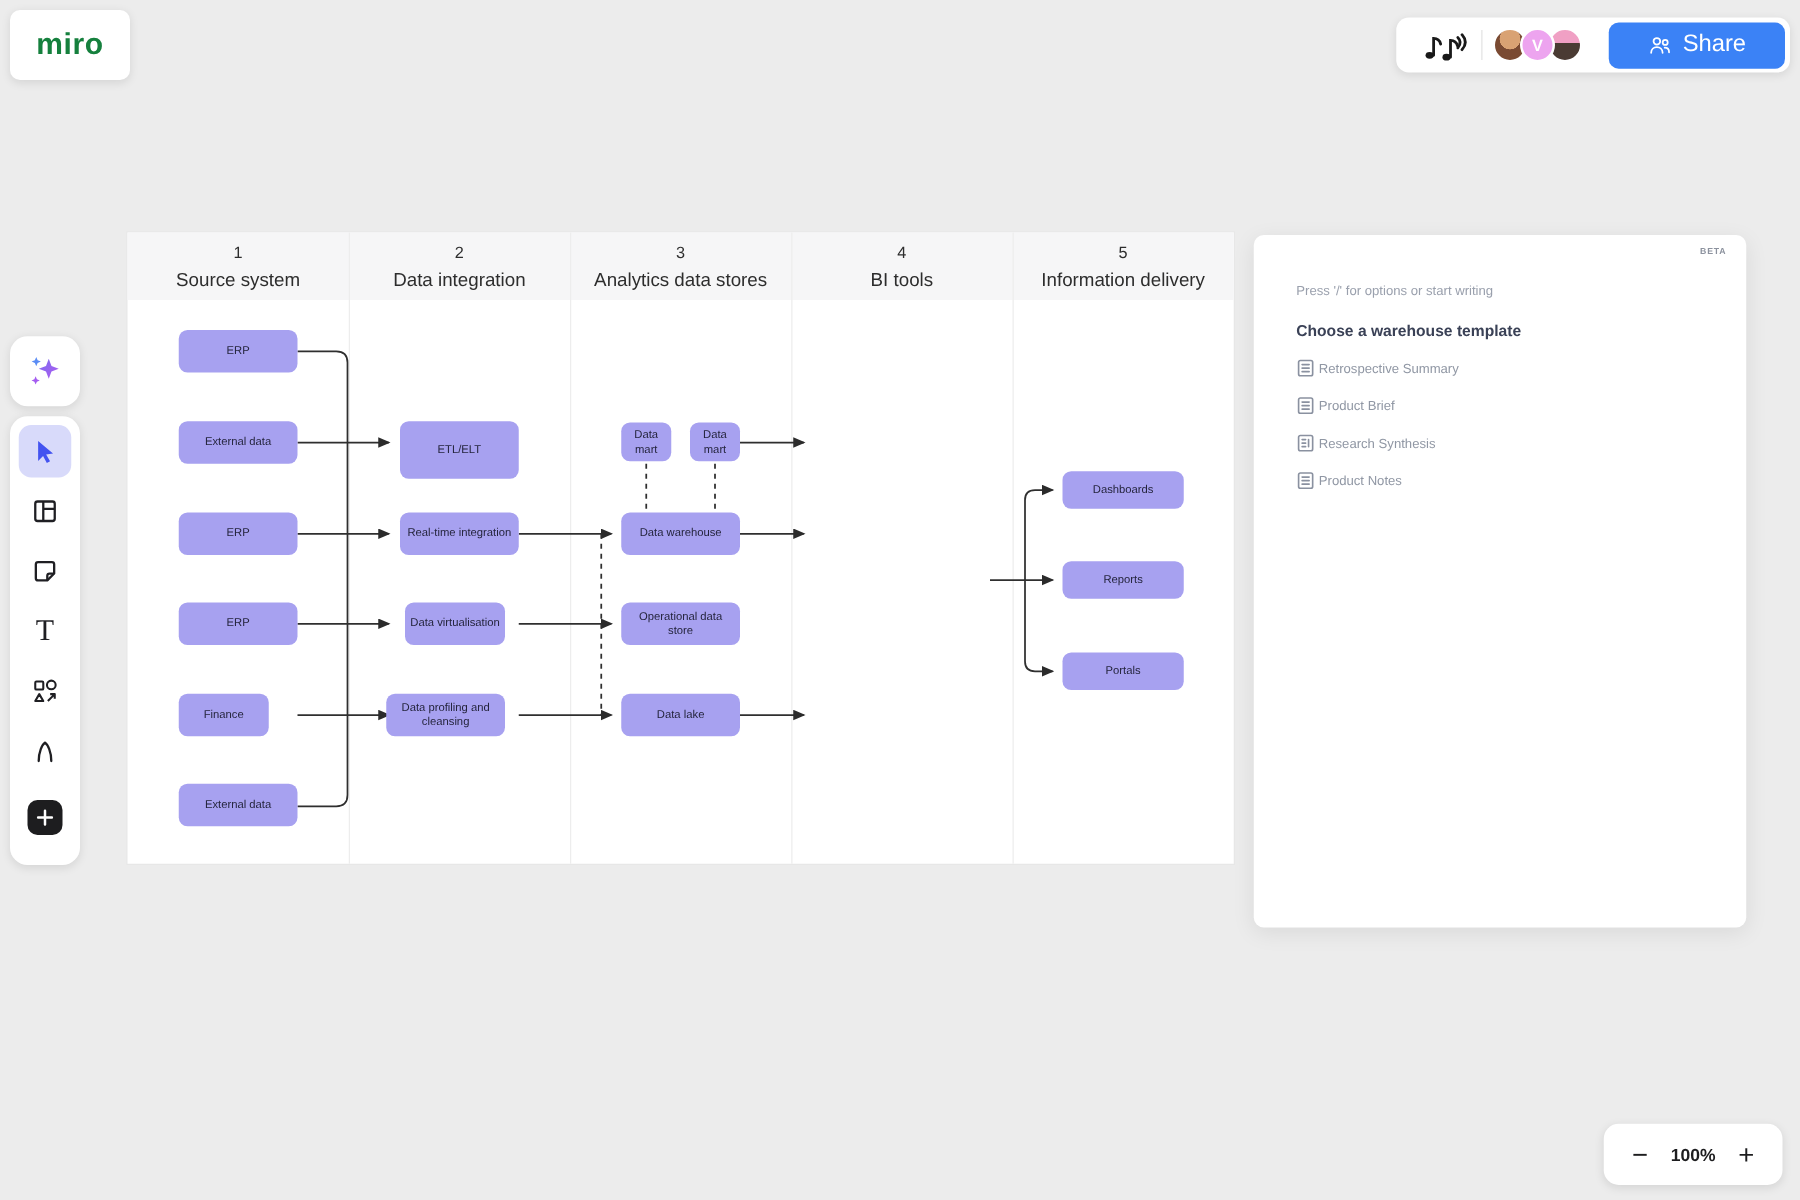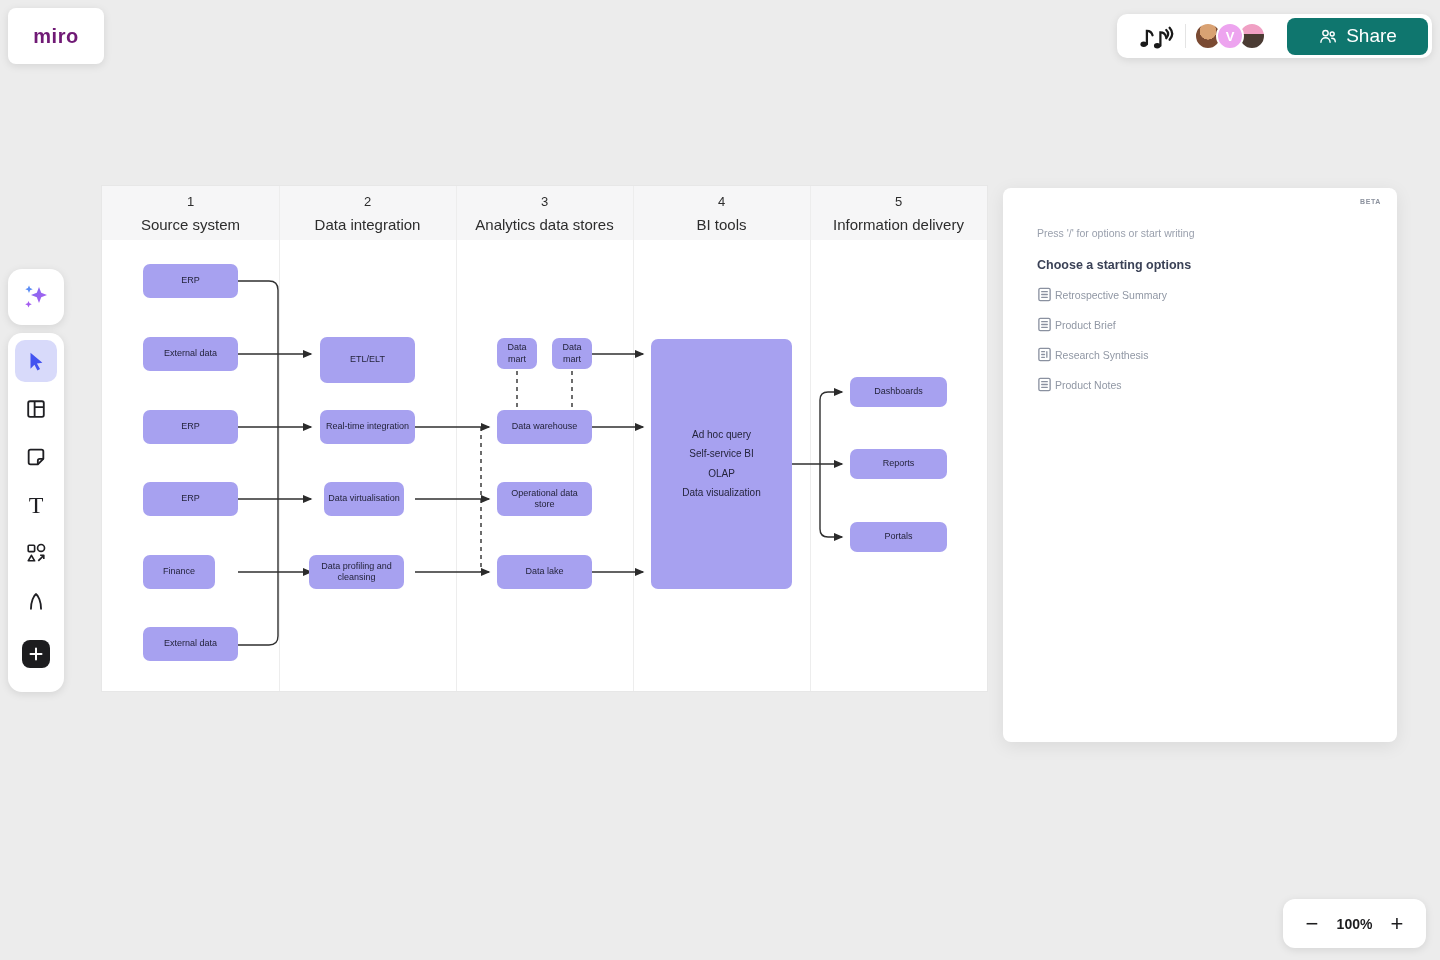--- a/index.html
+++ b/index.html
@@ -4,36 +4,36 @@
 <style>
   * { margin:0; padding:0; box-sizing:border-box; }
   html,body { width:1440px; height:960px; overflow:hidden; }
   body { background:#ececec; font-family:"Liberation Sans", sans-serif; position:relative; }
 
   .card { background:#fff; box-shadow:0 2px 8px rgba(0,0,0,.10); position:absolute; }
 
   
   .logo-card { left:8px; top:8px; width:96px; height:56px; border-radius:8px;
     display:flex; align-items:center; justify-content:center; }
-  .logo-card span { font-size:20px; font-weight:700; color:#701a75; letter-spacing:.5px; }
+  .logo-card span { font-size:24px; font-weight:700; color:#15803d; letter-spacing:.5px; }
 
   
   .top-right { left:1117px; top:14px; width:315px; height:44px; border-radius:10px;
     display:flex; align-items:center; padding:0 4px 0 12px; }
   .reactions { width:52px; height:36px; display:flex; align-items:center; justify-content:center; cursor:pointer; }
   .tr-divider { width:1px; height:24px; background:#e4e4e4; margin:0 8px 0 4px; }
   .avatars { display:flex; align-items:center; }
   .avatar { width:28px; height:28px; border-radius:50%; border:2px solid #fff;
     display:flex; align-items:center; justify-content:center; font-size:13px; font-weight:700; color:#fff; }
   .avatar + .avatar { margin-left:-6px; }
   .av1 { background:radial-gradient(circle at 50% 30%, #d9a273 0 40%, #7a4a32 41% 100%); }
   .av2 { background:#eda4ef; z-index:2; }
   .av3 { background:linear-gradient(180deg,#f0a0c4 0 42%, #4a3b33 43%); }
   .share-btn { margin-left:auto; height:37px; width:141px; border:none; border-radius:8px;
-    background:#0f766e; color:#fff; font-size:19px; font-family:inherit;
+    background:#3b82f6; color:#fff; font-size:19px; font-family:inherit;
     display:flex; align-items:center; justify-content:center; gap:8px; cursor:pointer; }
 
   
   .ai-card { left:8px; top:269px; width:56px; height:56px; border-radius:14px;
     display:flex; align-items:center; justify-content:center; cursor:pointer; }
   .tools-card { left:8px; top:333px; width:56px; height:359px; border-radius:14px;
     display:flex; flex-direction:column; align-items:center; padding-top:7px; }
   .tool { width:42px; height:42px; border-radius:10px; display:flex; align-items:center;
     justify-content:center; margin-bottom:6px; cursor:pointer; color:#1f1f23; }
   .tool.selected { background:#d8dafa; }
@@ -241,36 +241,30 @@
   <div class="node" style="left:218px; top:224px; width:95px; height:34px">Real-time integration</div>
   <div class="node" style="left:222px; top:296px; width:80px; height:34px">Data virtualisation</div>
   <div class="node" style="left:207px; top:369px; width:95px; height:34px">Data profiling and cleansing</div>
 
   <div class="node" style="left:395px; top:152px; width:40px; height:31px">Data mart</div>
   <div class="node" style="left:450px; top:152px; width:40px; height:31px">Data mart</div>
   <div class="node" style="left:395px; top:224px; width:95px; height:34px">Data warehouse</div>
   <div class="node" style="left:395px; top:296px; width:95px; height:34px">Operational data store</div>
   <div class="node" style="left:395px; top:369px; width:95px; height:34px">Data lake</div>
 
-  <div class="node bi-node" style="left:549px; top:153px; width:141px; height:250px">
-    <span>Ad hoc query</span>
-    <span>Self-service BI</span>
-    <span>OLAP</span>
-    <span>Data visualization</span>
-  </div>
 
   <div class="node" style="left:748px; top:191px; width:97px; height:30px">Dashboards</div>
   <div class="node" style="left:748px; top:263px; width:97px; height:30px">Reports</div>
   <div class="node" style="left:748px; top:336px; width:97px; height:30px">Portals</div>
 </div>
 
 <div class="card doc-panel">
   <span class="beta">BETA</span>
   <div class="doc-hint">Press '/' for options or start writing</div>
-  <div class="tpl-heading">Choose a starting options</div>
+  <div class="tpl-heading">Choose a warehouse template</div>
 
   <div class="tpl-item">
     <svg width="15" height="15" viewBox="0 0 16 16" fill="none" stroke="#8a91a0" stroke-width="1.4" stroke-linecap="round">
       <rect x="2" y="1.5" width="12" height="13" rx="1.5"></rect>
         <path d="M5 5 h6 M5 8 h6 M5 11 h6"></path>
     </svg>
     <span>Retrospective Summary</span>
   </div>
   <div class="tpl-item">
     <svg width="15" height="15" viewBox="0 0 16 16" fill="none" stroke="#8a91a0" stroke-width="1.4" stroke-linecap="round">

